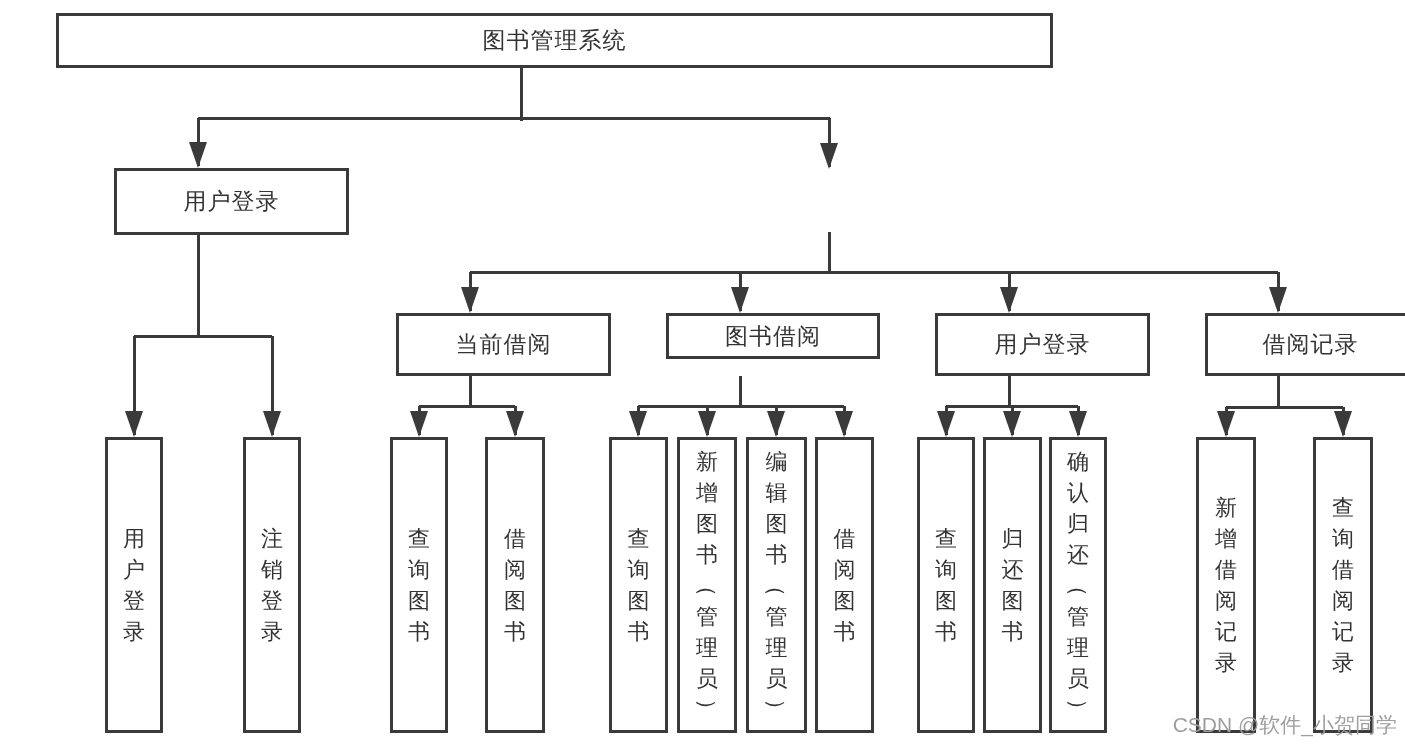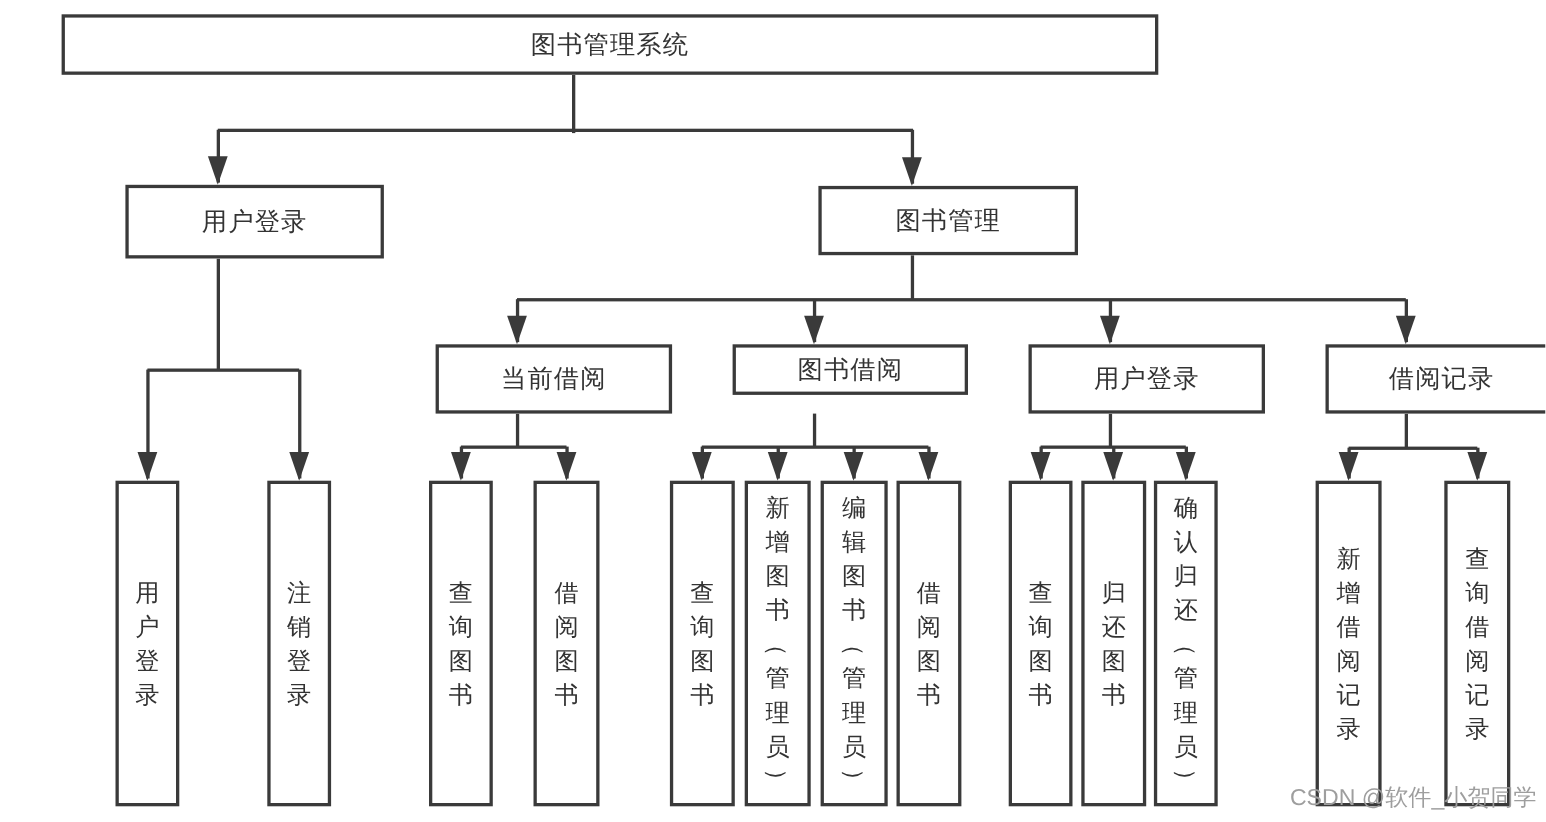--- a/index.html
+++ b/index.html
@@ -125,23 +125,20 @@
     <div class="arrow" style="left: 1003px; top: 411px;"></div>
     <div class="arrow" style="left: 1069px; top: 411px;"></div>
     <div class="arrow" style="left: 1217px; top: 411px;"></div>
     <div class="arrow" style="left: 1334px; top: 411px;"></div>
     <div class="node horizontal" style="left: 23px; top: 13px; width: 997px; height: 55px;">
       <span>图书管理系统</span>
     </div>
     <div class="node horizontal" style="left: 81px; top: 168px; width: 235px; height: 67px;">
       <span>用户登录</span>
     </div>
-    <div class="node horizontal" style="left: 711px; top: 169px; width: 236px; height: 63px;">
-      <span>图书管理</span>
-    </div>
     <div class="node horizontal" style="left: 363px; top: 313px; width: 215px; height: 63px;">
       <span>当前借阅</span>
     </div>
     <div class="node horizontal" style="left: 633px; top: 313px; width: 214px; height: 46px;">
       <span>图书借阅</span>
     </div>
     <div class="node horizontal" style="left: 902px; top: 313px; width: 215px; height: 63px;">
       <span>用户登录</span>
     </div>
     <div class="node horizontal" style="left: 1172px; top: 313px; width: 211px; height: 63px;">

